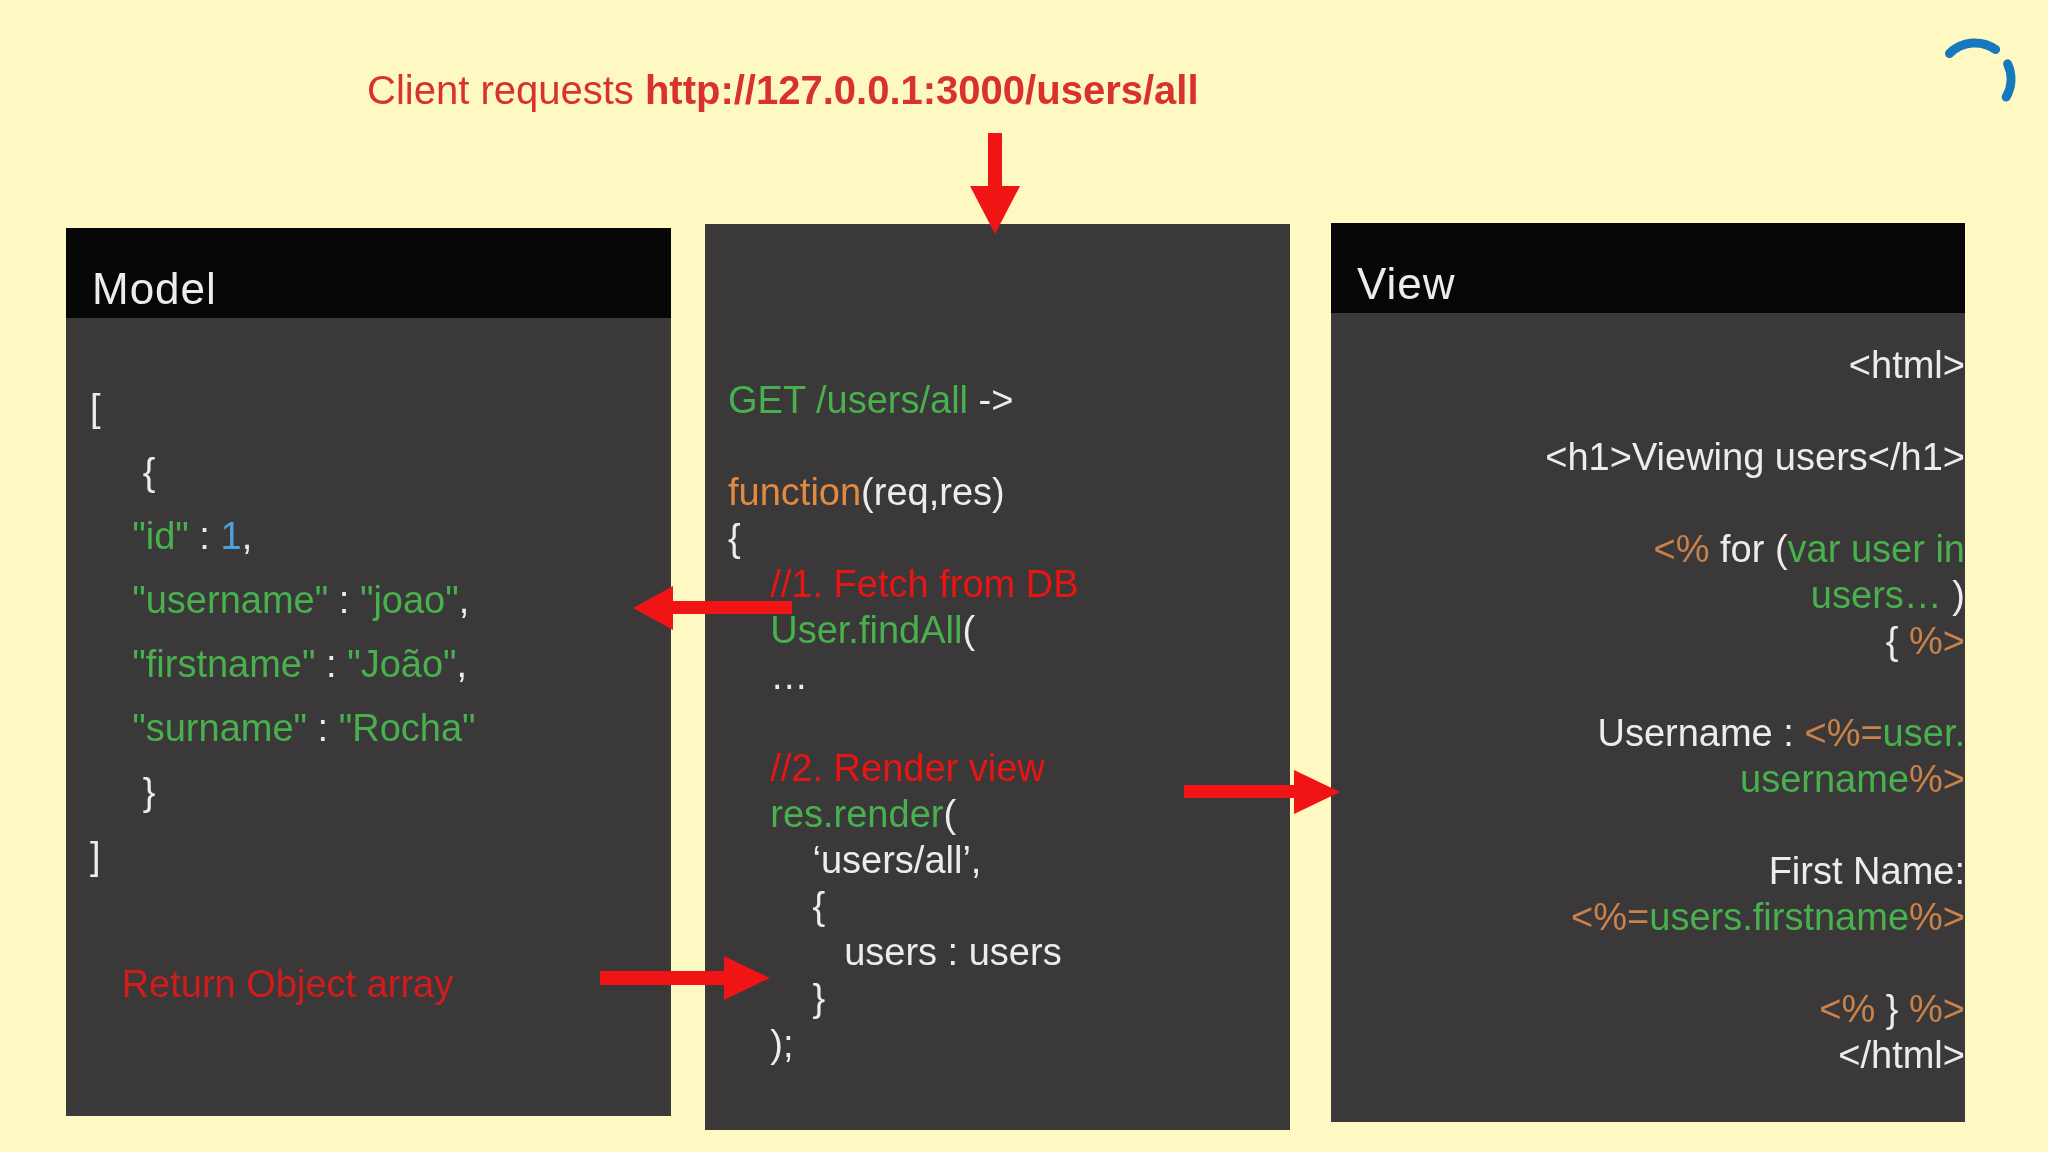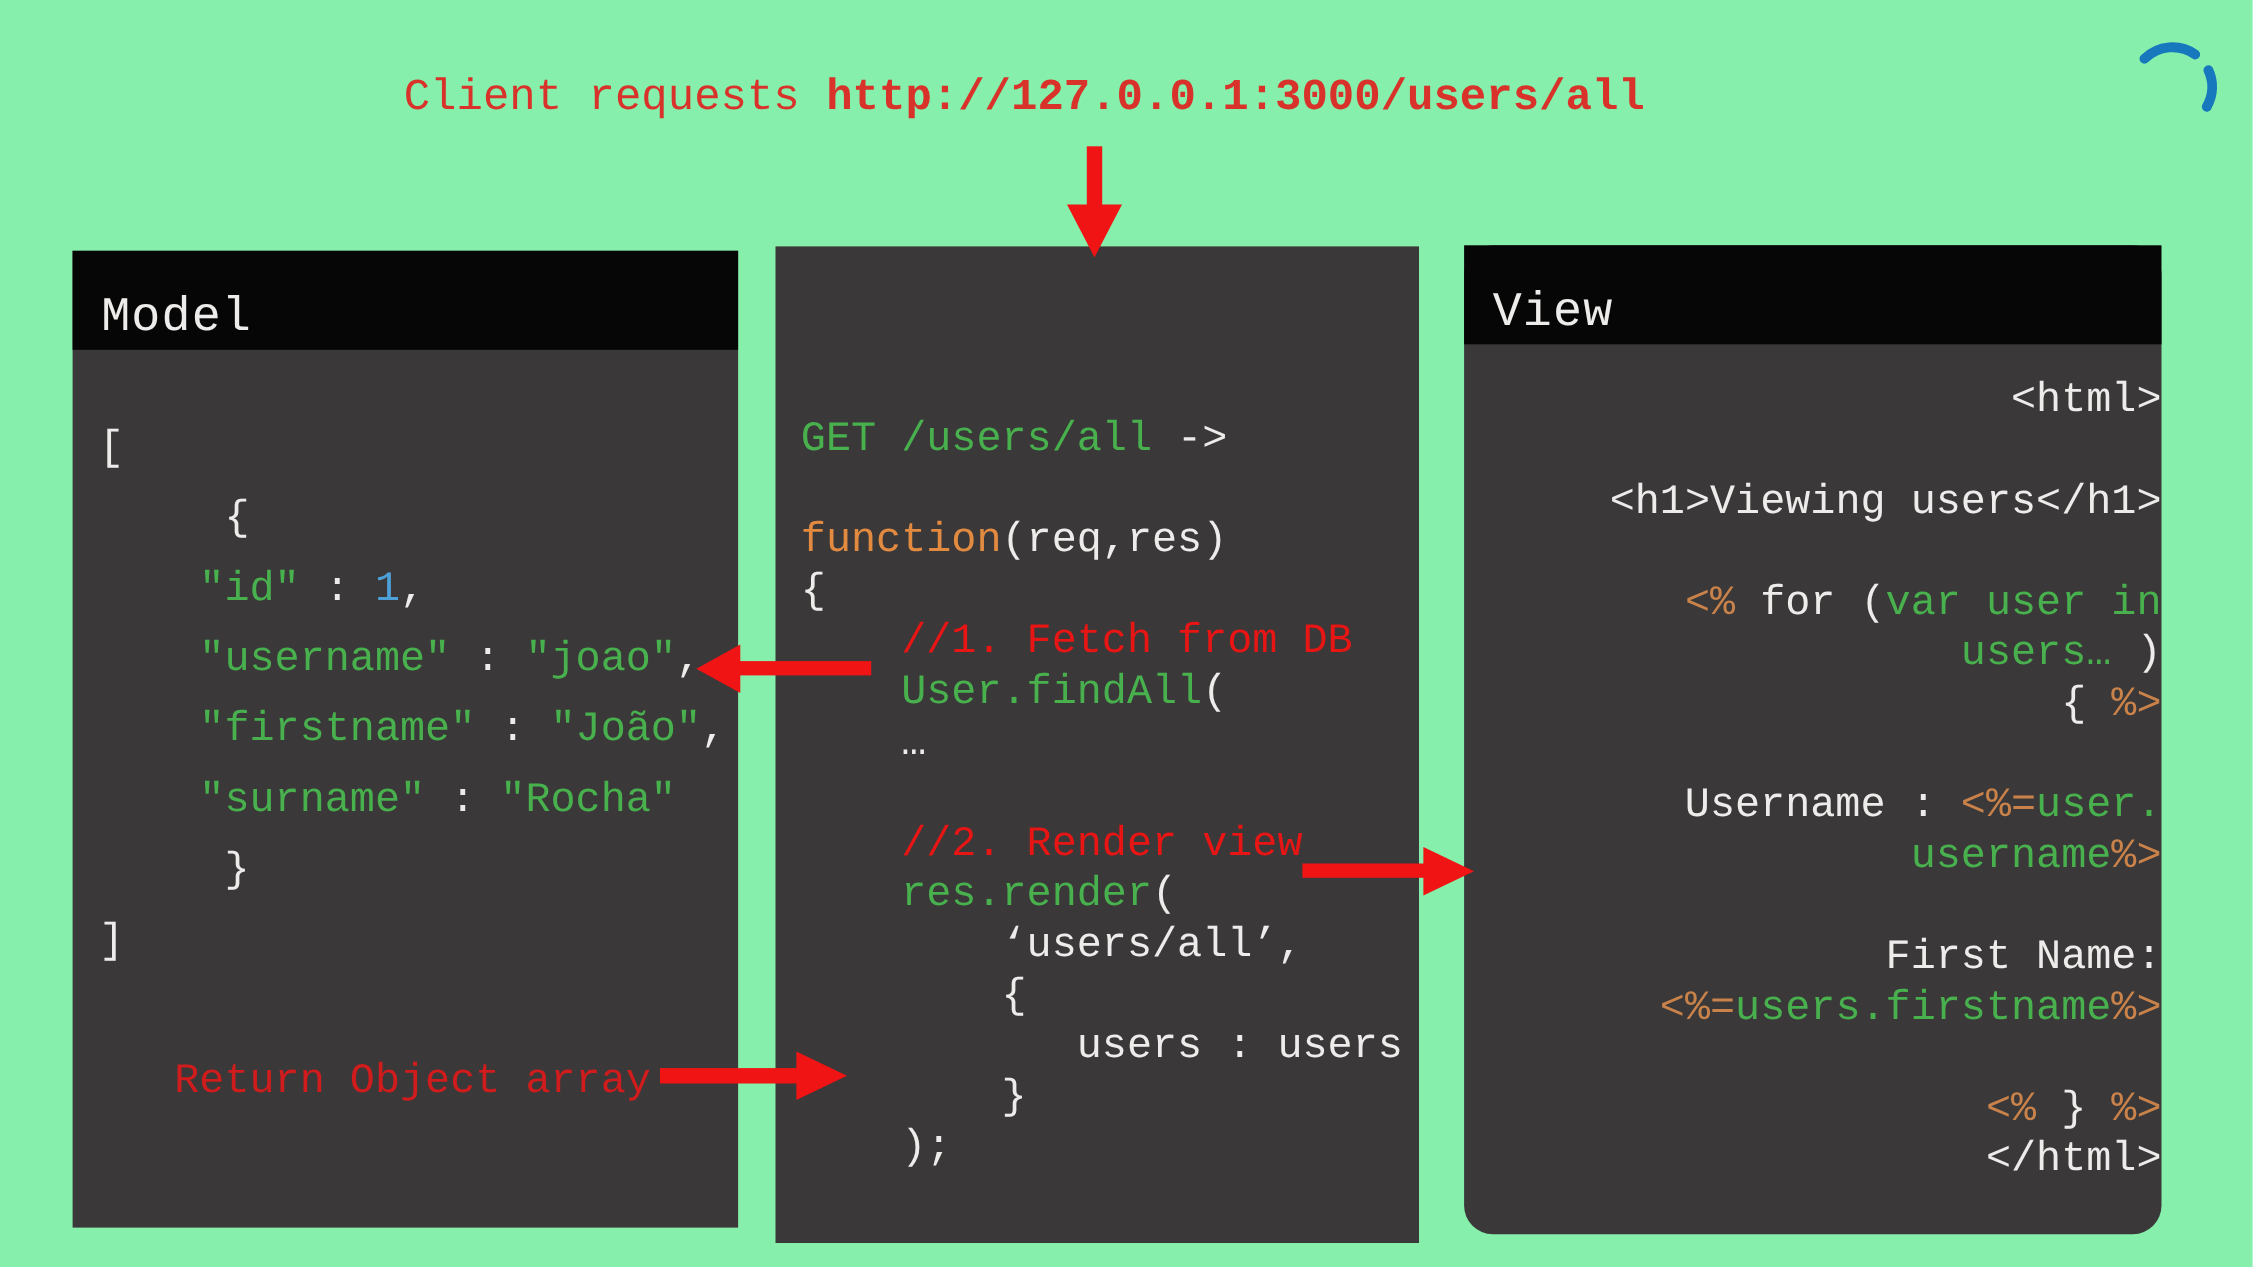--- a/index.html
+++ b/index.html
@@ -1,18 +1,18 @@
 <!DOCTYPE html>
 <html style="--c-page_bg: #ffffff; --c-panel_bg: #3a3839; --c-header_bg: #060606; --c-white: #edecea; --c-green: #48b14e; --c-blue: #4da0d8; --c-orange: #e28b40; --c-tan: #c8824a; --c-arrow_red: #f11414; --c-comment_red: #e81515; --c-annotation_red: #d01c1c; --c-title_red: #d8322a; --c-logo_blue: #1878be;"><head>
 <meta charset="utf-8">
 <style>
   html,body{margin:0;padding:0;background:#fff;}
   #stage{
-    position:relative;width:2048px;height:1152px;background:#86efac;
-    overflow:hidden;font-family:Liberation Mono, monospace;
+    position:relative;width:2048px;height:1152px;background:#fef9c3;
+    overflow:hidden;font-family:Liberation Sans, sans-serif;
   }
   
   .diagram-title{
     position:absolute;left:367px;top:68px;font-size:40px;line-height:44px;
     color:var(--c-title_red);white-space:pre;
   }
   .diagram-title .url{font-weight:bold;}
   
   .panel{position:absolute;background:var(--c-panel_bg);z-index:1;}
   .panel-header{
@@ -67,21 +67,21 @@
     <div class="panel-header">
       <span class="panel-title">Model</span>
     </div>
     <div class="code model-code"><div class="code-line"><span class="seg-white">[</span></div><div class="code-line"><span class="seg-white">     {</span></div><div class="code-line"><span class="seg-white">    </span><span class="seg-green">"id"</span><span class="seg-white"> : </span><span class="seg-blue">1</span><span class="seg-white">,</span></div><div class="code-line"><span class="seg-white">    </span><span class="seg-green">"username"</span><span class="seg-white"> : </span><span class="seg-green">"joao"</span><span class="seg-white">,</span></div><div class="code-line"><span class="seg-white">    </span><span class="seg-green">"firstname"</span><span class="seg-white"> : </span><span class="seg-green">"João"</span><span class="seg-white">,</span></div><div class="code-line"><span class="seg-white">    </span><span class="seg-green">"surname"</span><span class="seg-white"> : </span><span class="seg-green">"Rocha"</span></div><div class="code-line"><span class="seg-white">     }</span></div><div class="code-line"><span class="seg-white">]</span></div><div class="code-line">&nbsp;</div><div class="code-line"><span class="seg-darkred">   Return Object array</span></div></div>
   </div>
 
   <div class="panel" style="left:705px;top:224px;width:585px;height:906px;">
     <div class="code route-code"><div class="code-line"><span class="seg-green">GET /users/all </span><span class="seg-white">-&gt;</span></div><div class="code-line">&nbsp;</div><div class="code-line"><span class="seg-orange">function</span><span class="seg-white">(req,res)</span></div><div class="code-line"><span class="seg-white">{</span></div><div class="code-line"><span class="seg-white">    </span><span class="seg-red">//1. Fetch from DB</span></div><div class="code-line"><span class="seg-white">    </span><span class="seg-green">User.findAll</span><span class="seg-white">(</span></div><div class="code-line"><span class="seg-white">    …</span></div><div class="code-line">&nbsp;</div><div class="code-line"><span class="seg-white">    </span><span class="seg-red">//2. Render view</span></div><div class="code-line"><span class="seg-white">    </span><span class="seg-green">res.render</span><span class="seg-white">(</span></div><div class="code-line"><span class="seg-white">        ‘users/all’,</span></div><div class="code-line"><span class="seg-white">        {</span></div><div class="code-line"><span class="seg-white">           users : users</span></div><div class="code-line"><span class="seg-white">        }</span></div><div class="code-line"><span class="seg-white">    );</span></div></div>
   </div>
 
-  <div class="panel" style="left:1331px;top:223px;width:634px;height:899px;border-radius:26px;">
+  <div class="panel" style="left:1331px;top:223px;width:634px;height:899px;">
     <div class="panel-header">
       <span class="panel-title">View</span>
     </div>
     <div class="code view-code"><div class="code-line"><span class="seg-white">&lt;html&gt;</span></div><div class="code-line">&nbsp;</div><div class="code-line"><span class="seg-white">&lt;h1&gt;Viewing users&lt;/h1&gt;</span></div><div class="code-line">&nbsp;</div><div class="code-line"><span class="seg-tan">&lt;%</span><span class="seg-white"> for (</span><span class="seg-green">var user in</span></div><div class="code-line"><span class="seg-green">users…</span><span class="seg-white"> )</span></div><div class="code-line"><span class="seg-white">{ </span><span class="seg-tan">%&gt;</span></div><div class="code-line">&nbsp;</div><div class="code-line"><span class="seg-white">    Username : </span><span class="seg-tan">&lt;%=</span><span class="seg-green">user.</span></div><div class="code-line"><span class="seg-white">    </span><span class="seg-green">username</span><span class="seg-tan">%&gt;</span></div><div class="code-line">&nbsp;</div><div class="code-line"><span class="seg-white">    First Name:</span></div><div class="code-line"><span class="seg-white">    </span><span class="seg-tan">&lt;%=</span><span class="seg-green">users.firstname</span><span class="seg-tan">%&gt;</span></div><div class="code-line">&nbsp;</div><div class="code-line"><span class="seg-tan">&lt;%</span><span class="seg-white"> } </span><span class="seg-tan">%&gt;</span></div><div class="code-line"><span class="seg-white">&lt;/html&gt;</span></div></div>
   </div>
 
   <div class="arrow">
     <div class="shaft" style="left:988px;top:133px;width:14px;height:54px;"></div>
     <div class="tri tri-down" style="left:970px;top:186px;"></div>
   </div>

